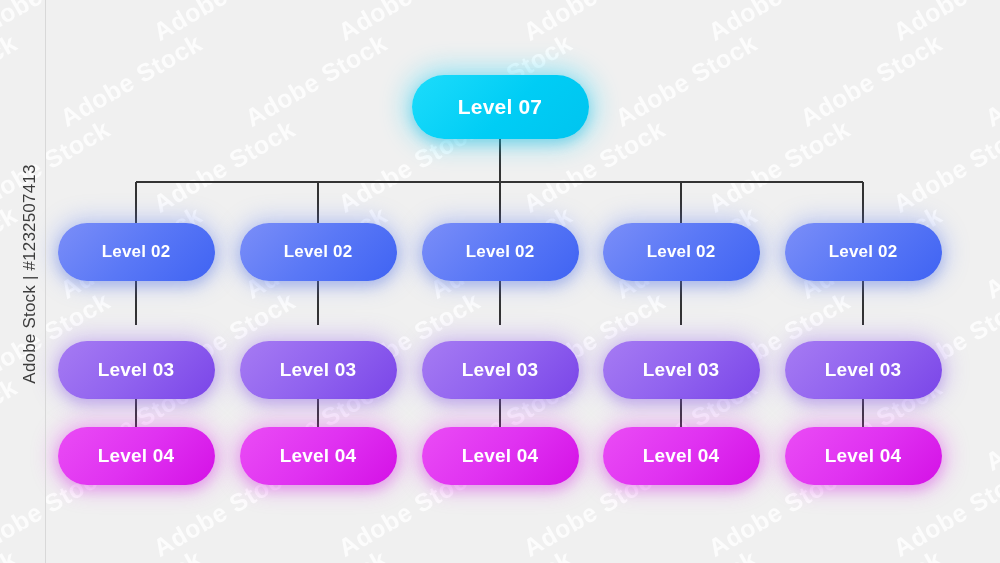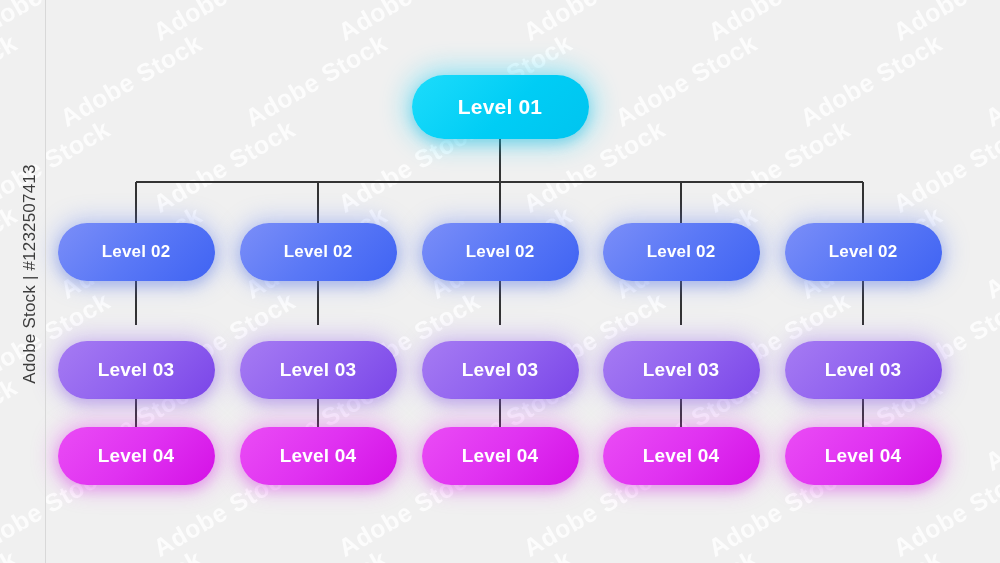--- a/index.html
+++ b/index.html
@@ -175,21 +175,21 @@
       <line x1="500" y1="383" x2="500" y2="427" stroke="#333333" stroke-width="1.6" shape-rendering="crispEdges"></line>
       <line x1="681" y1="182" x2="681" y2="223" stroke="#333333" stroke-width="1.6" shape-rendering="crispEdges"></line>
       <line x1="681" y1="281" x2="681" y2="325" stroke="#333333" stroke-width="1.6" shape-rendering="crispEdges"></line>
       <line x1="681" y1="383" x2="681" y2="427" stroke="#333333" stroke-width="1.6" shape-rendering="crispEdges"></line>
       <line x1="863" y1="182" x2="863" y2="223" stroke="#333333" stroke-width="1.6" shape-rendering="crispEdges"></line>
       <line x1="863" y1="281" x2="863" y2="325" stroke="#333333" stroke-width="1.6" shape-rendering="crispEdges"></line>
       <line x1="863" y1="383" x2="863" y2="427" stroke="#333333" stroke-width="1.6" shape-rendering="crispEdges"></line>
     </svg>
   <div id="node-layer">
       <div class="node lvl1" style="width: 177px; height: 64px; left: 411.5px; top: 75px;">
-        <span class="node-label">Level 01</span>
+        <span class="node-label">Level 07</span>
       </div>
       <div class="node lvl2" style="width: 157px; height: 58px; left: 57.5px; top: 223px;">
         <span class="node-label">Level 02</span>
       </div>
       <div class="node lvl2" style="width: 157px; height: 58px; left: 239.5px; top: 223px;">
         <span class="node-label">Level 02</span>
       </div>
       <div class="node lvl2" style="width: 157px; height: 58px; left: 421.5px; top: 223px;">
         <span class="node-label">Level 02</span>
       </div>

